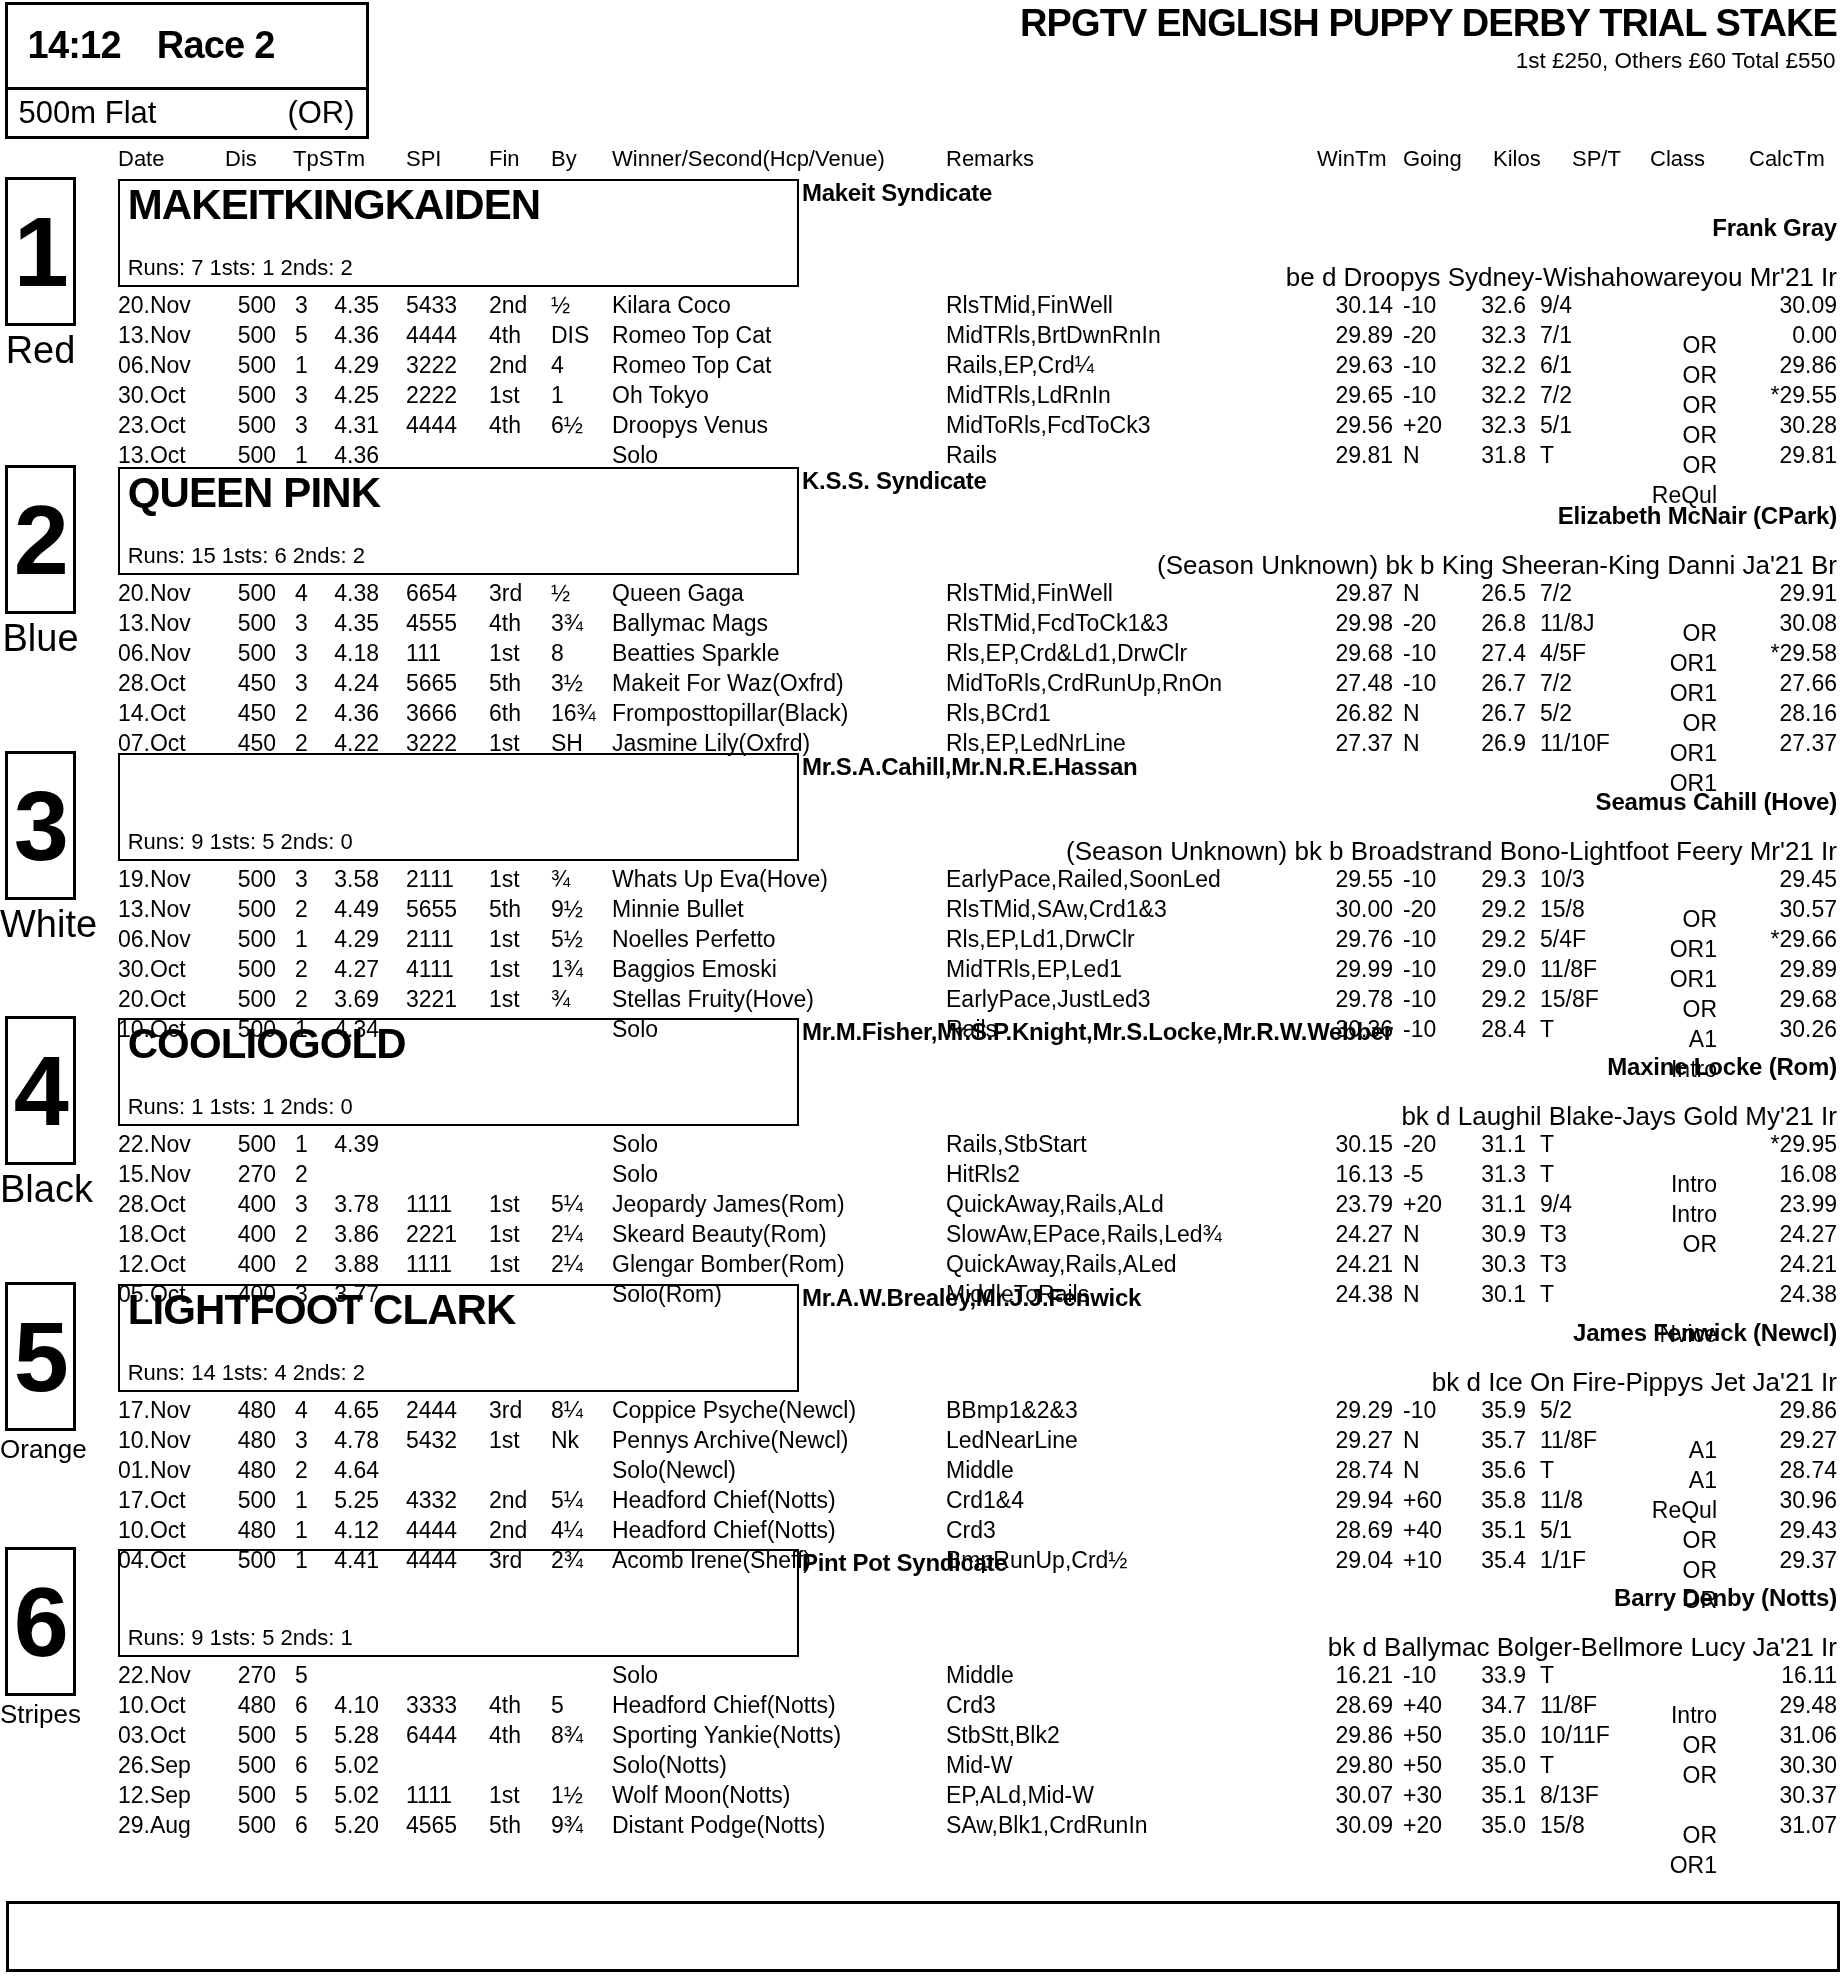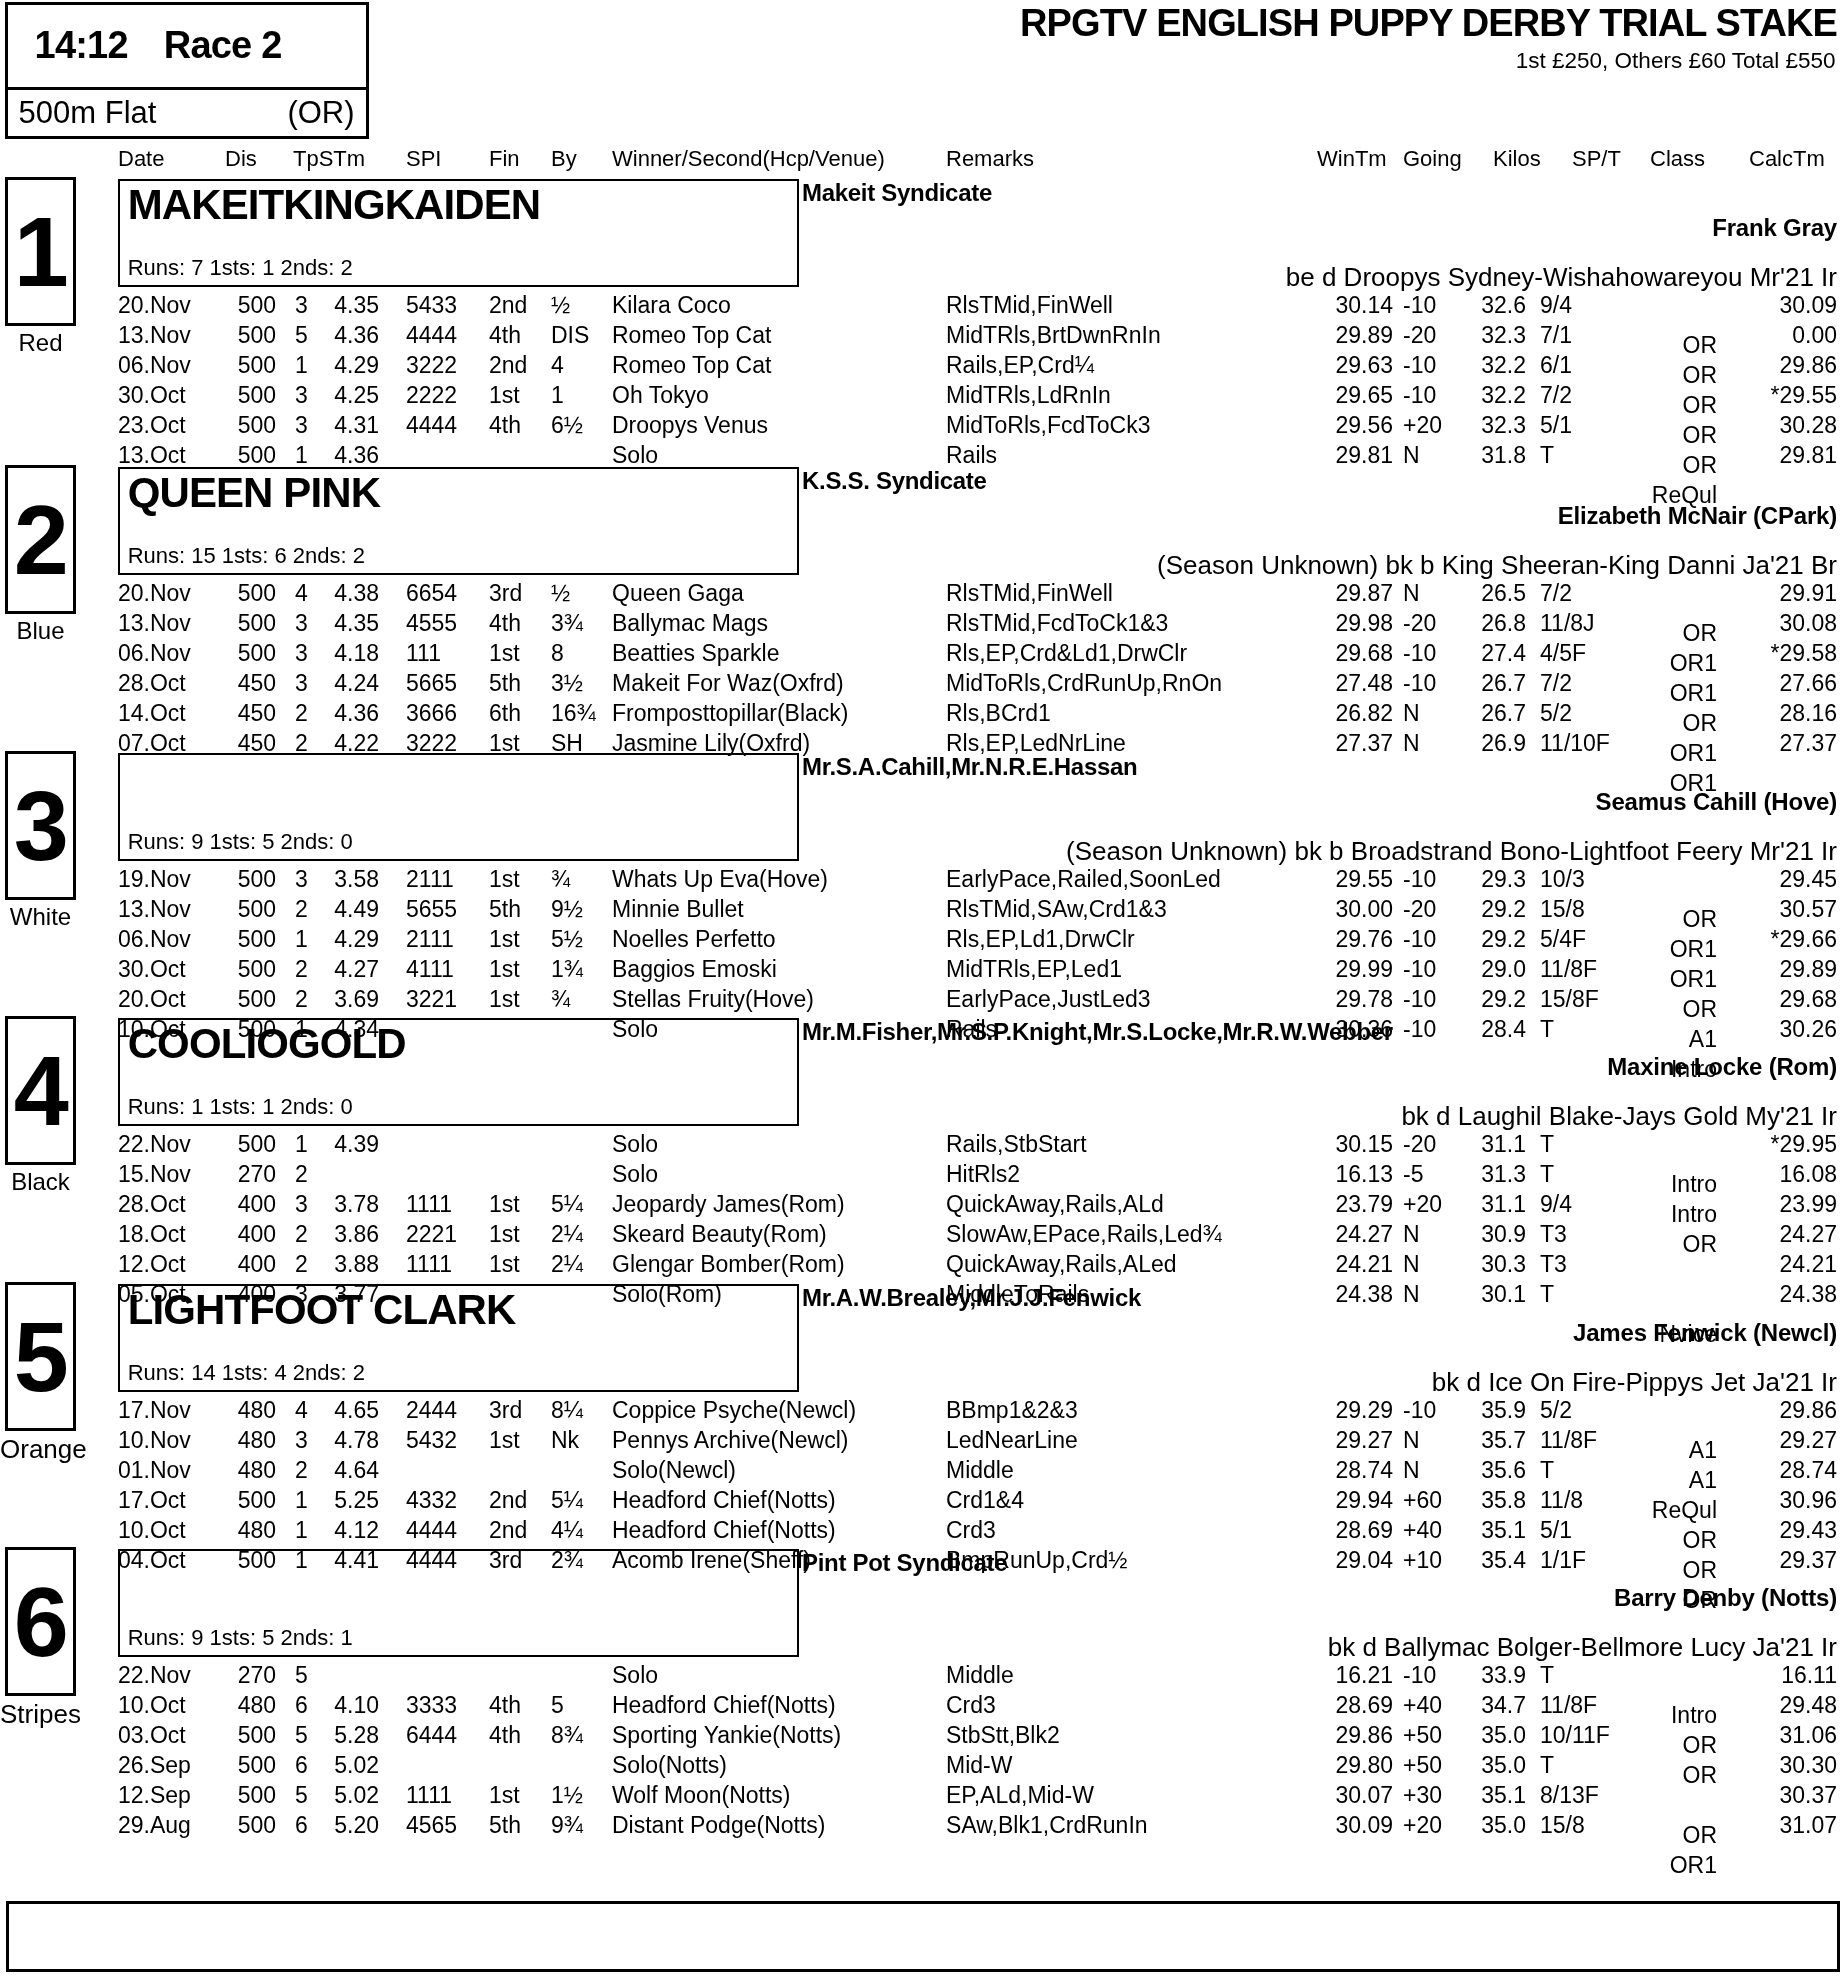--- a/index.html
+++ b/index.html
@@ -21,21 +21,21 @@
   .race-box {
     position: absolute;
     left: 4.6px; top: 1.5px;
     width: 364px;
     border: 3.1px solid #000;
   }
   .race-box .rb-top {
     height: 85px;
     border-bottom: 3.1px solid #000;
     display: flex; align-items: center;
-    padding: 0 27px;
+    padding: 0 20px;
   }
   .race-box .rb-bot {
     height: 46px;
     display: flex; align-items: center;
     justify-content: space-between;
     padding: 0 11px;
   }
   .rb-time { font-size: 38px; font-weight: bold; letter-spacing: -0.8px; }
   .rb-race { font-size: 38px; font-weight: bold; margin-left: 36px; letter-spacing: -0.8px; }
   .rb-dist { font-size: 31px; }
@@ -84,21 +84,21 @@
     font-size: 99px;
     font-weight: bold;
     line-height: 1;
     letter-spacing: -2.3px;
   }
   .trapcolor {
     position: absolute;
     left: 0; top: 152px;
     width: 81px;
     text-align: center;
-    font-size: 24px;
+    font-size: 38px;
     white-space: nowrap;
   }
   .trapcolor.narrow { font-size: 26px; }
 
   .namebox {
     position: absolute;
     left: 118px; top: 1.5px;
     width: 681px;
     height: 108px;
     border: 2.3px solid #000;

